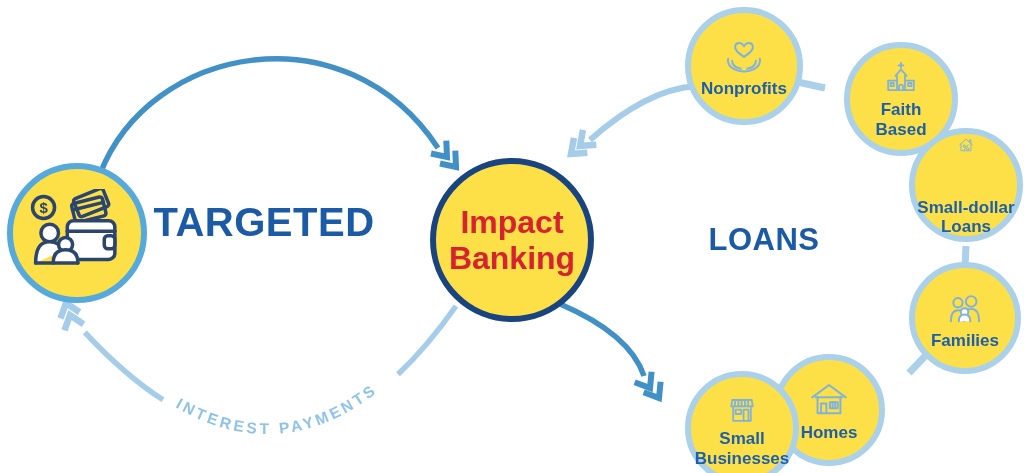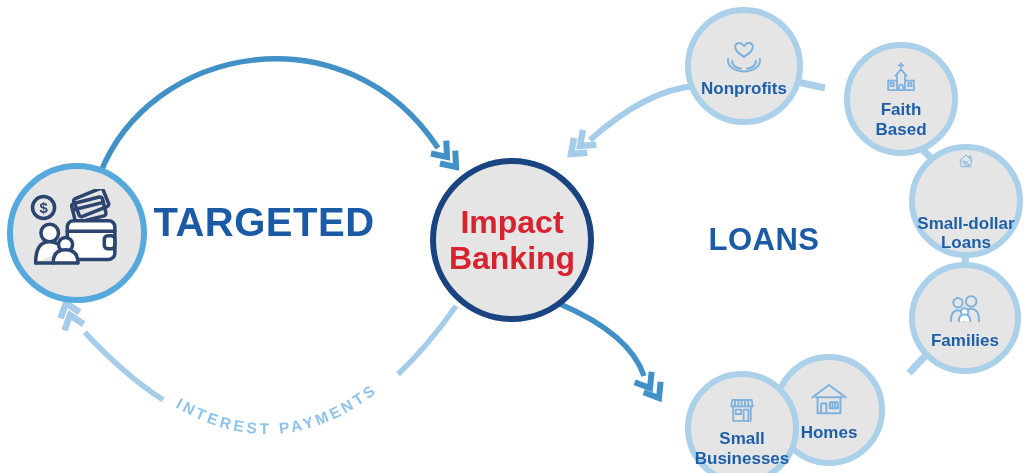--- a/index.html
+++ b/index.html
@@ -4,30 +4,30 @@
 <style>
   html,body{margin:0;padding:0;background:#ffffff;}
   .stage{
     position:relative;width:1024px;height:473px;overflow:hidden;
     background:#ffffff;font-family:"Liberation Sans",sans-serif;
   }
   .flows{position:absolute;left:0;top:0;width:1024px;height:473px;}
 
   
   .node{
-    position:absolute;box-sizing:border-box;background:#e5e5e5;border-radius:50%;
+    position:absolute;box-sizing:border-box;background:#fde047;border-radius:50%;
     display:flex;flex-direction:column;align-items:center;justify-content:center;
     text-align:center;
   }
   .node-left{left:7px;top:163px;width:140px;height:140px;border:6px solid #55a9dd;}
   .node-center{left:430px;top:158px;width:164px;height:164px;border:6px solid #1a4480;}
   .sat{border:6px solid #abd0ea;}
   .pos-nonprofits{left:685px;top:7px;width:118px;height:118px;}
   .pos-faith{left:844px;top:42px;width:114px;height:114px;}
-  .pos-sdl{left:909px;top:144px;width:114px;height:114px;gap:42px;}
+  .pos-sdl{left:909px;top:128px;width:114px;height:114px;gap:42px;}
   .pos-families{left:909px;top:262px;width:112px;height:112px;}
   .pos-homes{left:773px;top:354px;width:112px;height:112px;align-items:center;}
   .pos-smallbiz{left:685px;top:371px;width:114px;height:114px;}
 
   .sat-icon{width:56px;height:44px;display:block;margin-bottom:1px;}
   .sat-icon.short{height:40px;}
   .deposits-icon{width:100px;height:88px;display:block;}
 
   .sat-label{font-size:17px;font-weight:bold;color:#1e5fa9;line-height:1.12;}
   .sat-label span{display:block;}

